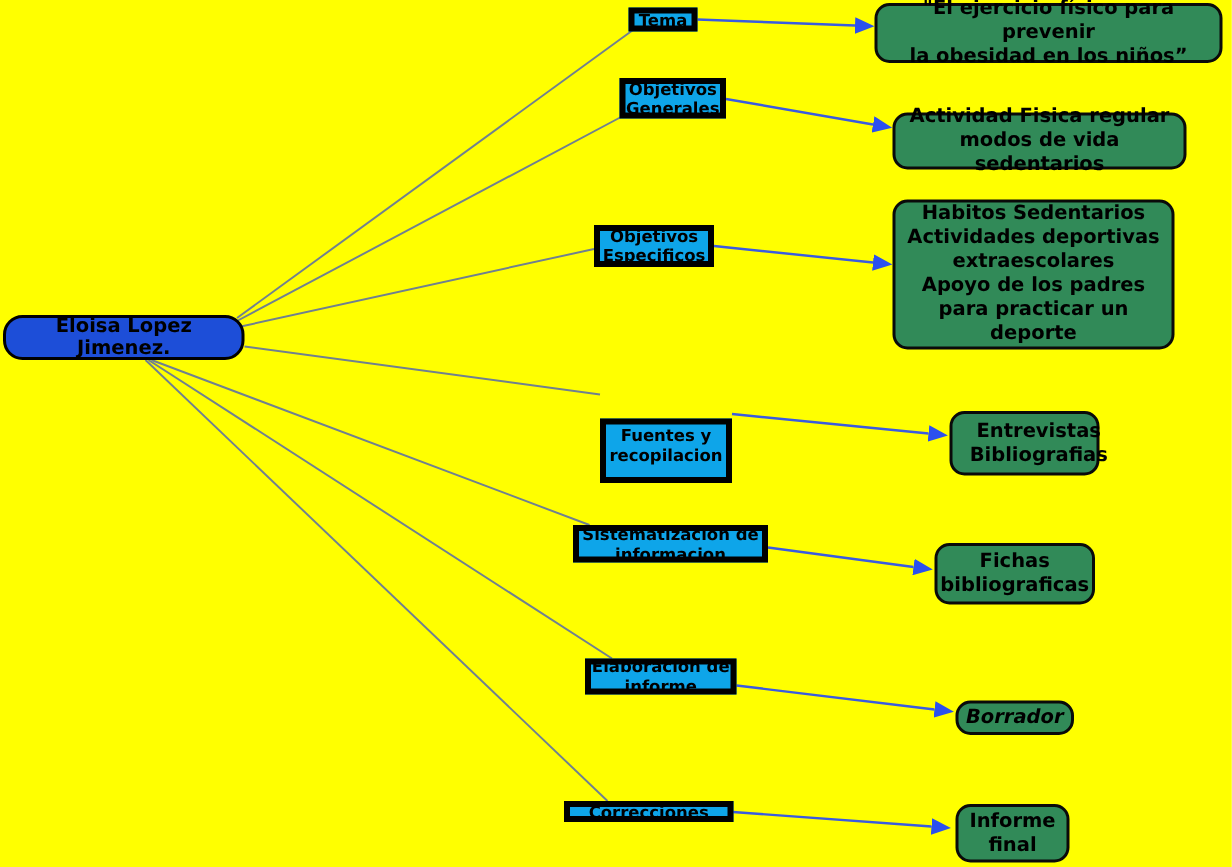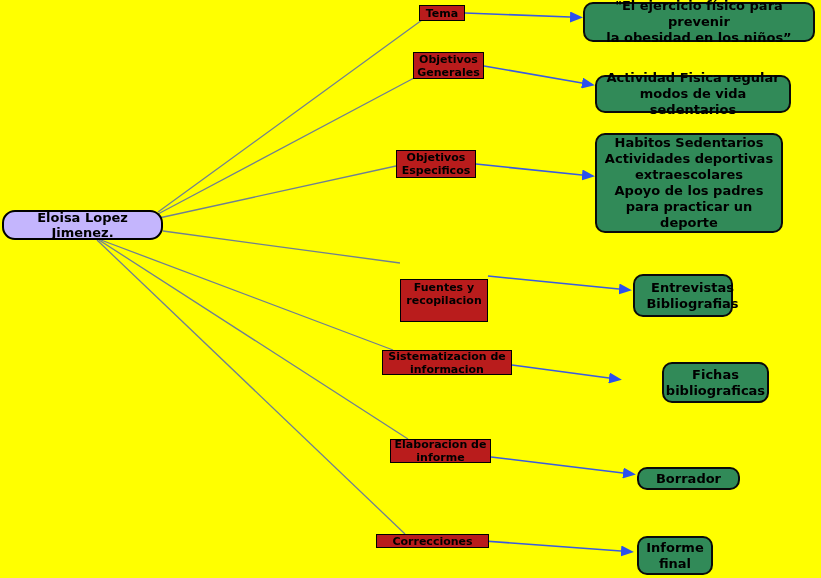--- a/index.html
+++ b/index.html
@@ -25,29 +25,29 @@
     box-sizing: border-box;
     color: #000;
     font-weight: bold;
     white-space: pre-line;
     text-align: center;
     display: flex;
     align-items: center;
     justify-content: center;
   }
   .root-node {
-    background: #c4b5fd;
+    background: #1d4ed8;
     border: 2px solid #000;
     border-radius: 13px;
     font-size: 13px;
     line-height: 15px;
   }
   .topic {
-    background: #b91c1c;
-    border: 1px solid #000000;
+    background: #0ea5e9;
+    border: 4px solid #000000;
     font-size: 11px;
     line-height: 13px;
   }
   .leaf {
     background: #318A58;
     border: 2px solid #0a0a0a;
     border-radius: 10px;
     font-size: 13px;
     line-height: 16px;
   }
@@ -59,22 +59,22 @@
   #topic-1 { left: 413px; top: 52px;  width: 71px;  height: 27px; }
   #topic-2 { left: 396px; top: 150px; width: 80px;  height: 28px; }
   #topic-3 { left: 400px; top: 251px; width: 88px;  height: 43px; margin-top: 28px; }
   #topic-4 { left: 382px; top: 350px; width: 130px; height: 25px; }
   #topic-5 { left: 390px; top: 439px; width: 101px; height: 24px; }
   #topic-6 { left: 376px; top: 534px; width: 113px;  height: 14px; }
   #leaf-0  { left: 583px; top: 2px;   width: 232px; height: 40px; }
   #leaf-1  { left: 595px; top: 75px;  width: 196px; height: 38px; }
   #leaf-2  { left: 595px; top: 133px; width: 188px; height: 100px; }
   #leaf-3  { left: 633px; top: 274px; width: 100px; height: 43px; padding-left: 19px; }
-  #leaf-4  { left: 623px; top: 362px; width: 107px; height: 41px; margin-left: 39px; }
-  #leaf-5  { left: 637px; top: 467px; width: 103px;  height: 23px; }
+  #leaf-4  { left: 623px; top: 362px; width: 107px; height: 41px; }
+  #leaf-5  { left: 637px; top: 467px; width: 79px;  height: 23px; font-style: italic; }
   #leaf-6  { left: 637px; top: 536px; width: 76px;  height: 39px; }
 </style>
 </head>
 <body>
 
 <div id="stage">
 
   <svg id="edges" viewBox="0 0 821 578" xmlns="http://www.w3.org/2000/svg">
     <defs>
       <marker id="arrowhead" markerUnits="userSpaceOnUse" markerWidth="13" markerHeight="11" refX="0" refY="5.5" orient="auto">

